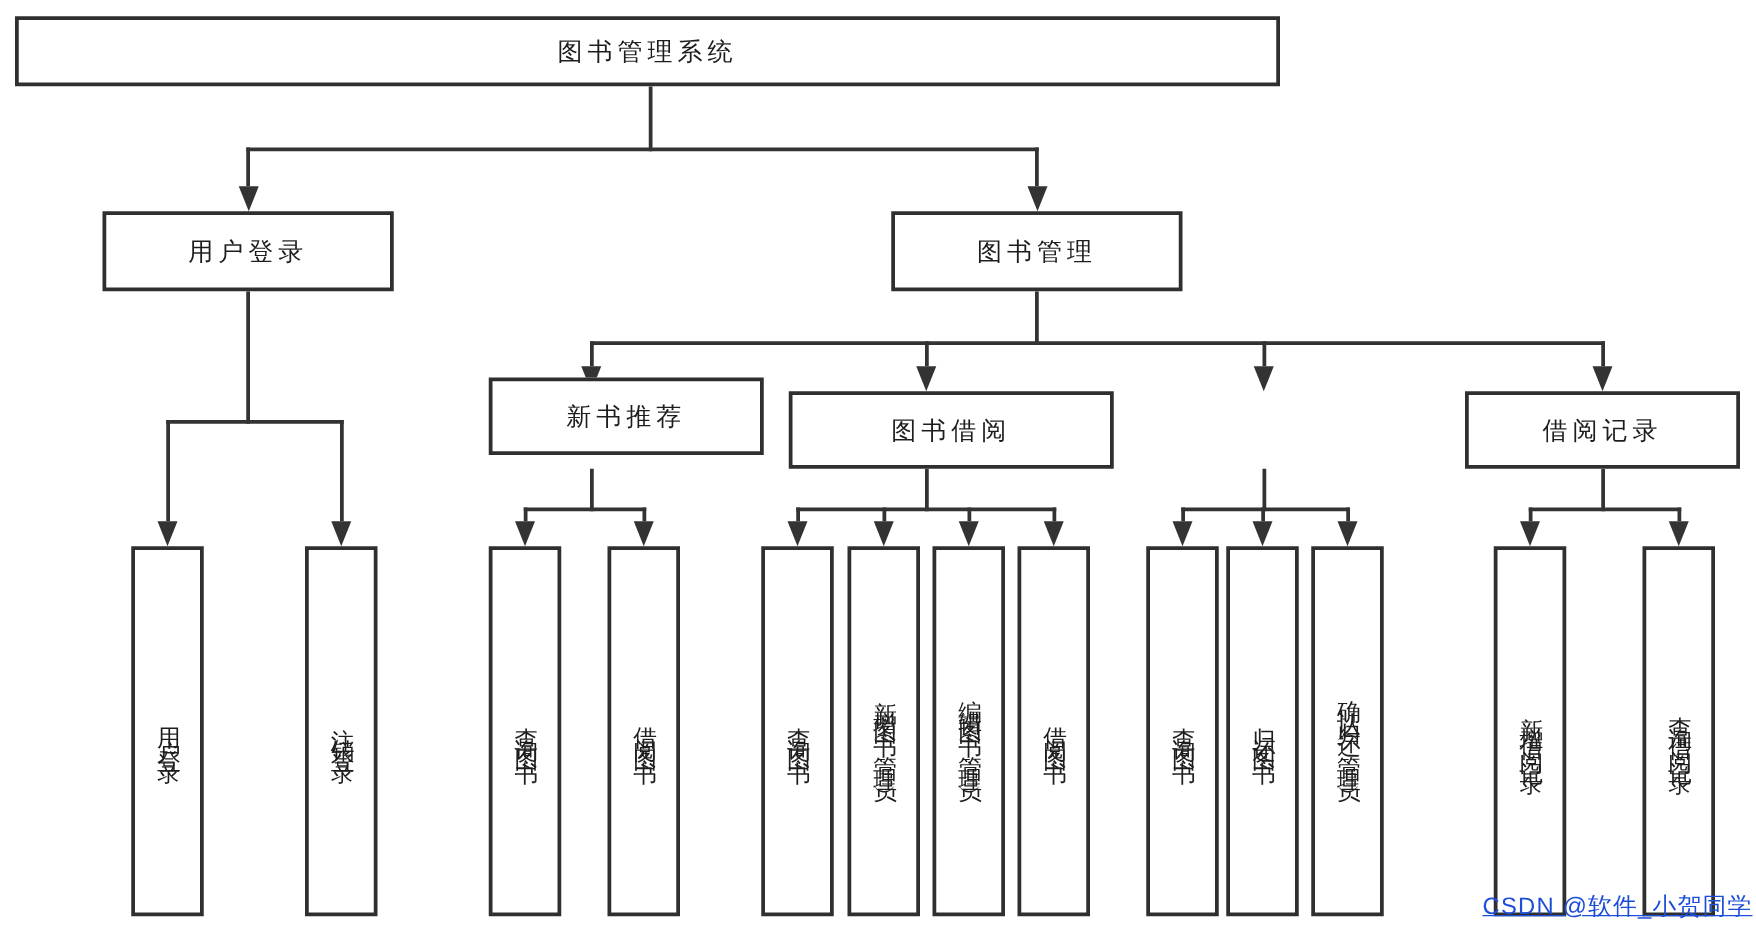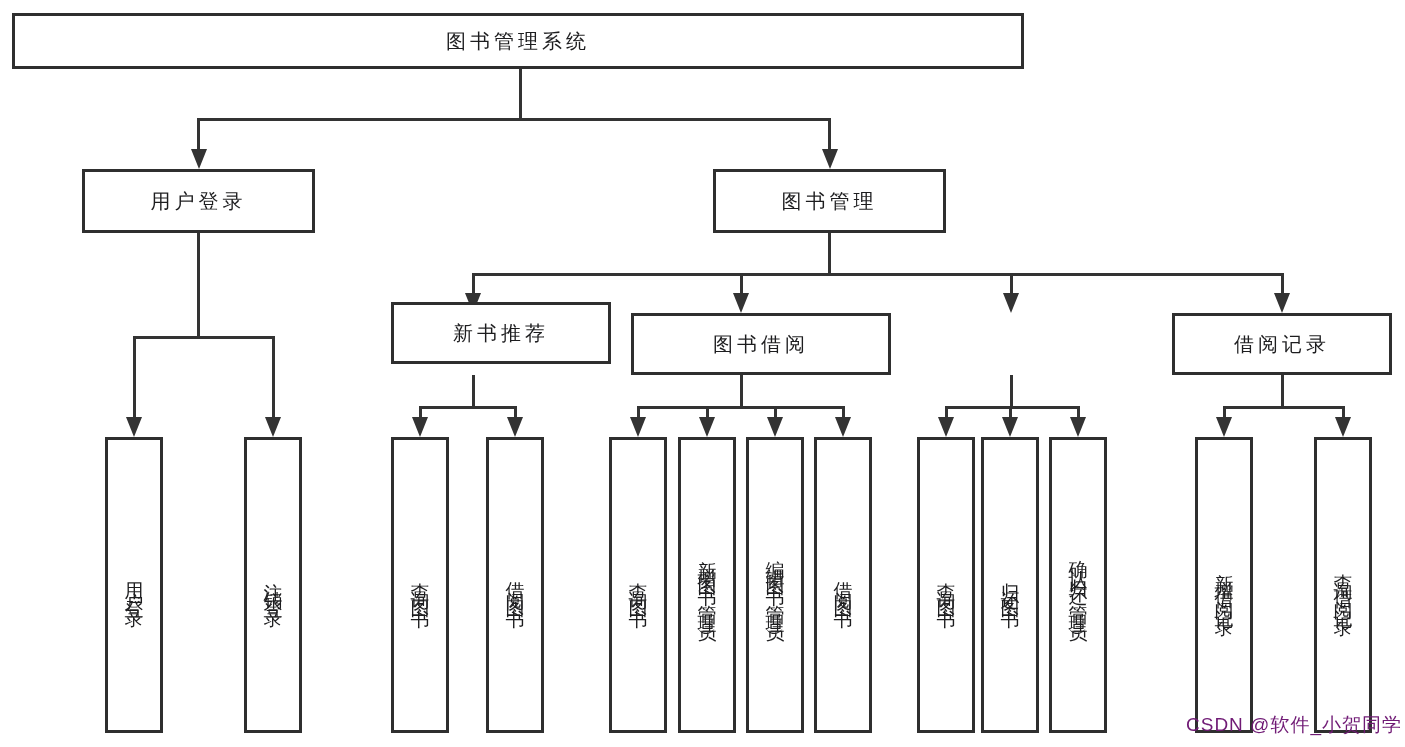--- a/index.html
+++ b/index.html
@@ -55,23 +55,24 @@
     border-left: 8px solid transparent;
     border-right: 8px solid transparent;
     border-top: 20px solid #333333;
   }
   .watermark {
     position: absolute;
     left: 1186px;
     top: 712px;
     font-size: 19px;
     letter-spacing: 1px;
-    color: #701a75;
+    color: #1d4ed8;
     white-space: nowrap;
     z-index: 5;
+    text-decoration: underline;
   }
 </style>
 </head>
 <body>
 
 <div class="canvas">
 
   <div class="node" style="left:12px; top:13px; width:1012px; height:56px;">图书管理系统</div>
 
   <div class="vline" style="left:518.5px; top:69px; height:52px;"></div>

